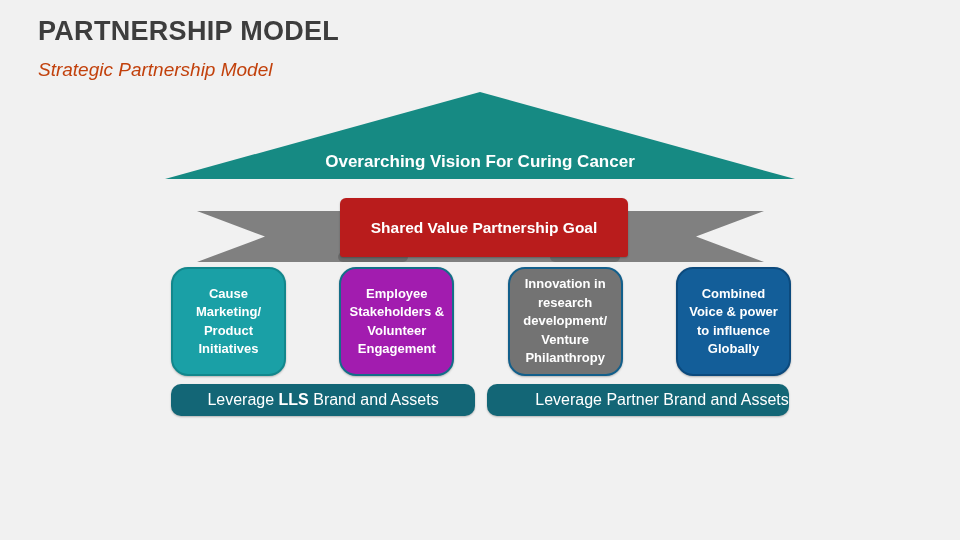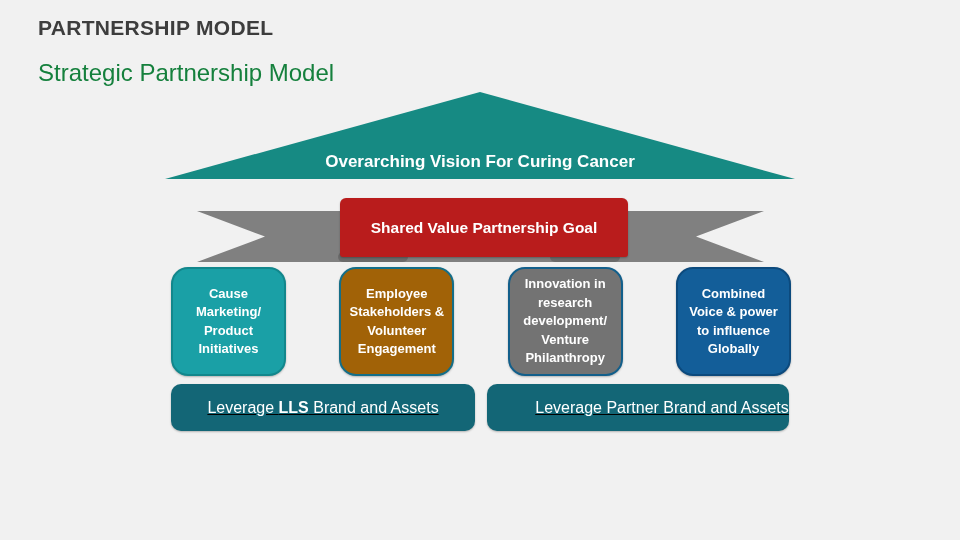--- a/index.html
+++ b/index.html
@@ -7,27 +7,28 @@
   body { font-family: "Liberation Sans", sans-serif; }
 
   .slide {
     position: relative;
     width: 960px; height: 540px;
     background: #f1f1f1;
   }
 
   .title {
     position: absolute; left: 38px; top: 16px;
-    font-size: 21px; font-weight: 700; letter-spacing: 0.3px;
+    font-size: 27px; font-weight: 700; letter-spacing: 0.3px;
     color: #3d3d3d;
   }
   .subtitle {
     position: absolute; left: 38px; top: 59px;
-    font-size: 24px; font-weight: 400;
-    color: #15803d;
+    font-size: 19px; font-weight: 400;
+    color: #c2410c;
+    font-style: italic;
   }
 
   
   .triangle {
     position: absolute; left: 165px; top: 92px;
     width: 630px; height: 87px;
     clip-path: polygon(50% 0, 100% 100%, 0 100%);
     filter: drop-shadow(0 2px 2px rgba(0,0,0,0.25));
     display: flex; align-items: flex-end; justify-content: center;
   }
@@ -82,23 +83,23 @@
     line-height: 1.42; white-space: pre-line;
   }
 
   
   .bars {
     position: absolute; left: 171px; top: 384px;
     width: 618px; height: 47px;
     display: flex; justify-content: space-between;
   }
   .bar {
-    height: 47px; border-radius: 10px;
+    height: 32px; border-radius: 10px;
     box-shadow: 0 1px 2px rgba(0,0,0,0.25);
-    display: flex; align-items: center; justify-content: center; text-decoration: underline;
+    display: flex; align-items: center; justify-content: center;
   }
   .bar.first  { width: 304px; }
   .bar.second { width: 302px; padding-left: 48px; }
   .bar .label {
     color: #ffffff; font-size: 16px; font-weight: 400; white-space: pre;
   }
   .bar .label .em { font-weight: 700; }
 </style>
 </head>
 <body>
@@ -119,21 +120,21 @@
     <div class="label">Shared Value Partnership Goal</div>
   </div>
 
   <div class="pillars">
     <div class="pillar" style="background: rgb(26, 160, 166); border-color: rgb(18, 135, 140);">
       <div class="label">Cause
 Marketing/
 Product
 Initiatives</div>
     </div>
-    <div class="pillar" style="background: #a16207; border-color: rgb(20, 110, 136);">
+    <div class="pillar" style="background: #a21caf; border-color: rgb(20, 110, 136);">
       <div class="label">Employee
 Stakeholders &amp;
 Volunteer
 Engagement</div>
     </div>
     <div class="pillar" style="background: #737373; border-color: rgb(18, 95, 139);">
       <div class="label">Innovation in
 research
 development/
 Venture

